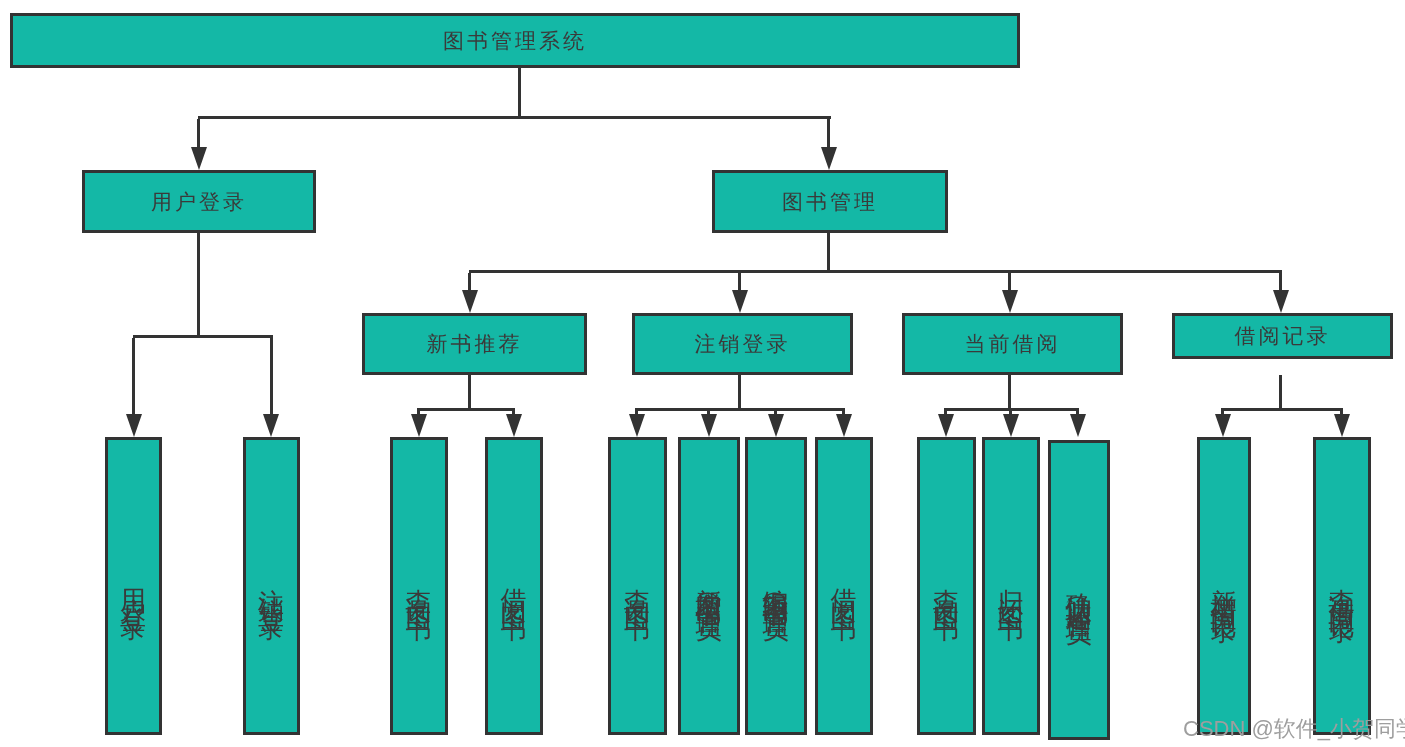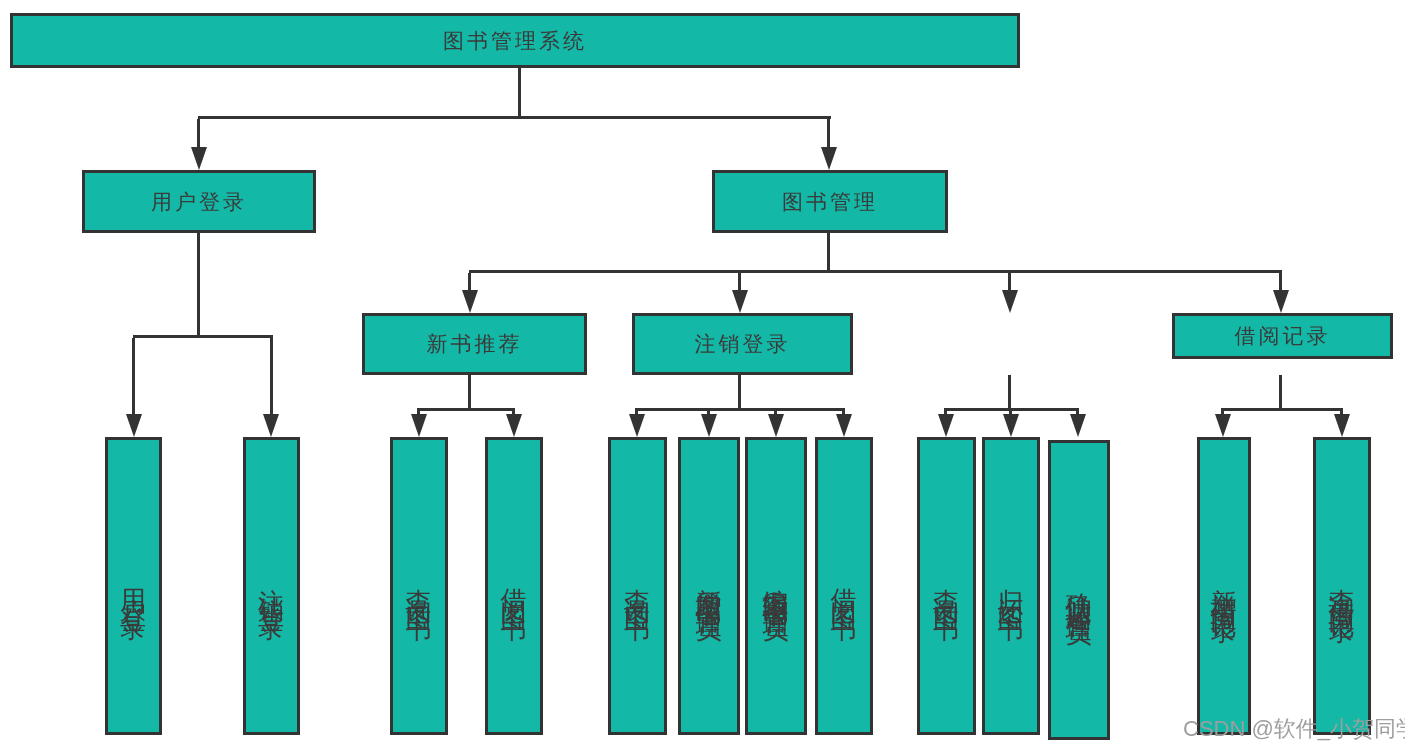--- a/index.html
+++ b/index.html
@@ -94,20 +94,23 @@
   <div class="arrow" style="left:1002px;top:290px"></div>
   <div class="vline" style="left:1279px;top:273px;height:19px"></div>
   <div class="arrow" style="left:1273px;top:290px"></div>
 
   <div class="box hbox" style="left:362px;top:313px;width:225px;height:62px">
     <span>新书推荐</span>
   </div>
   <div class="box hbox" style="left:632px;top:313px;width:221px;height:62px">
     <span>注销登录</span>
   </div>
+  <div class="box hbox" style="left:902px;top:313px;width:221px;height:62px">
+    <span>当前借阅</span>
+  </div>
   <div class="box hbox" style="left:1172px;top:313px;width:221px;height:46px">
     <span>借阅记录</span>
   </div>
 
   <div class="vline" style="left:468px;top:375px;height:36px"></div>
   <div class="hline" style="left:418px;top:408px;width:97px"></div>
   <div class="vline" style="left:417px;top:408px;height:10px"></div>
   <div class="arrow" style="left:411px;top:414px"></div>
   <div class="vline" style="left:512px;top:408px;height:10px"></div>
   <div class="arrow" style="left:506px;top:414px"></div>

